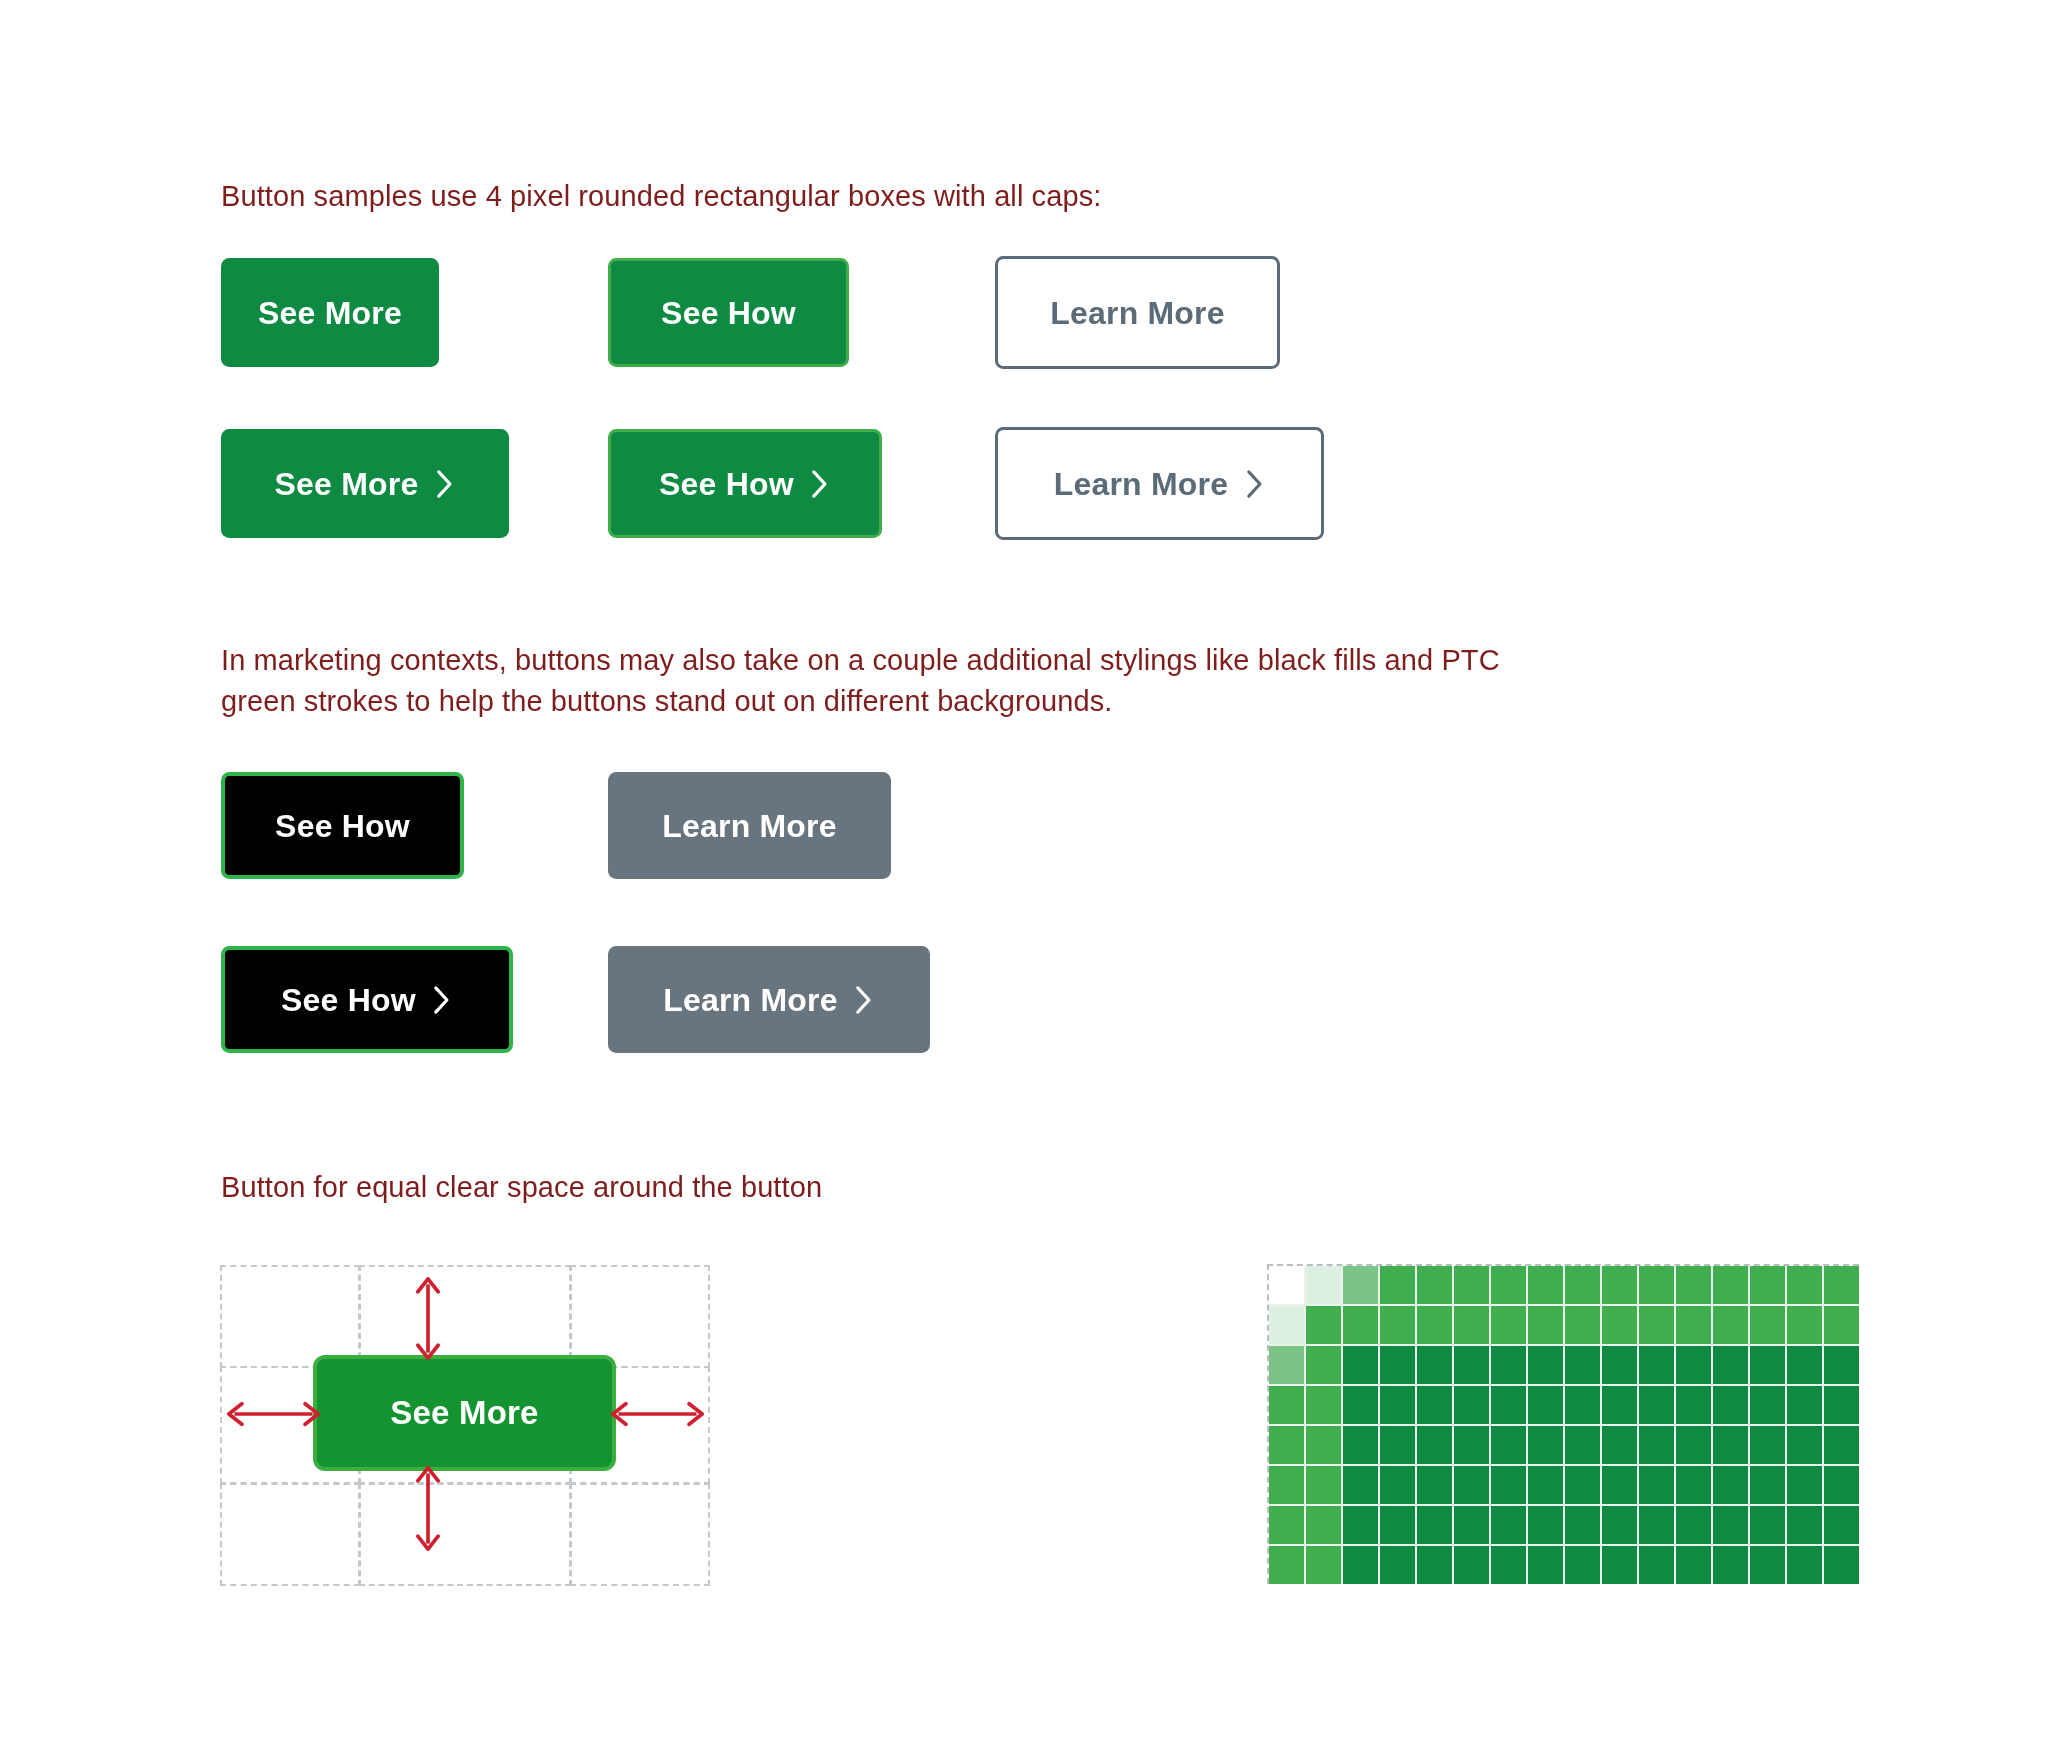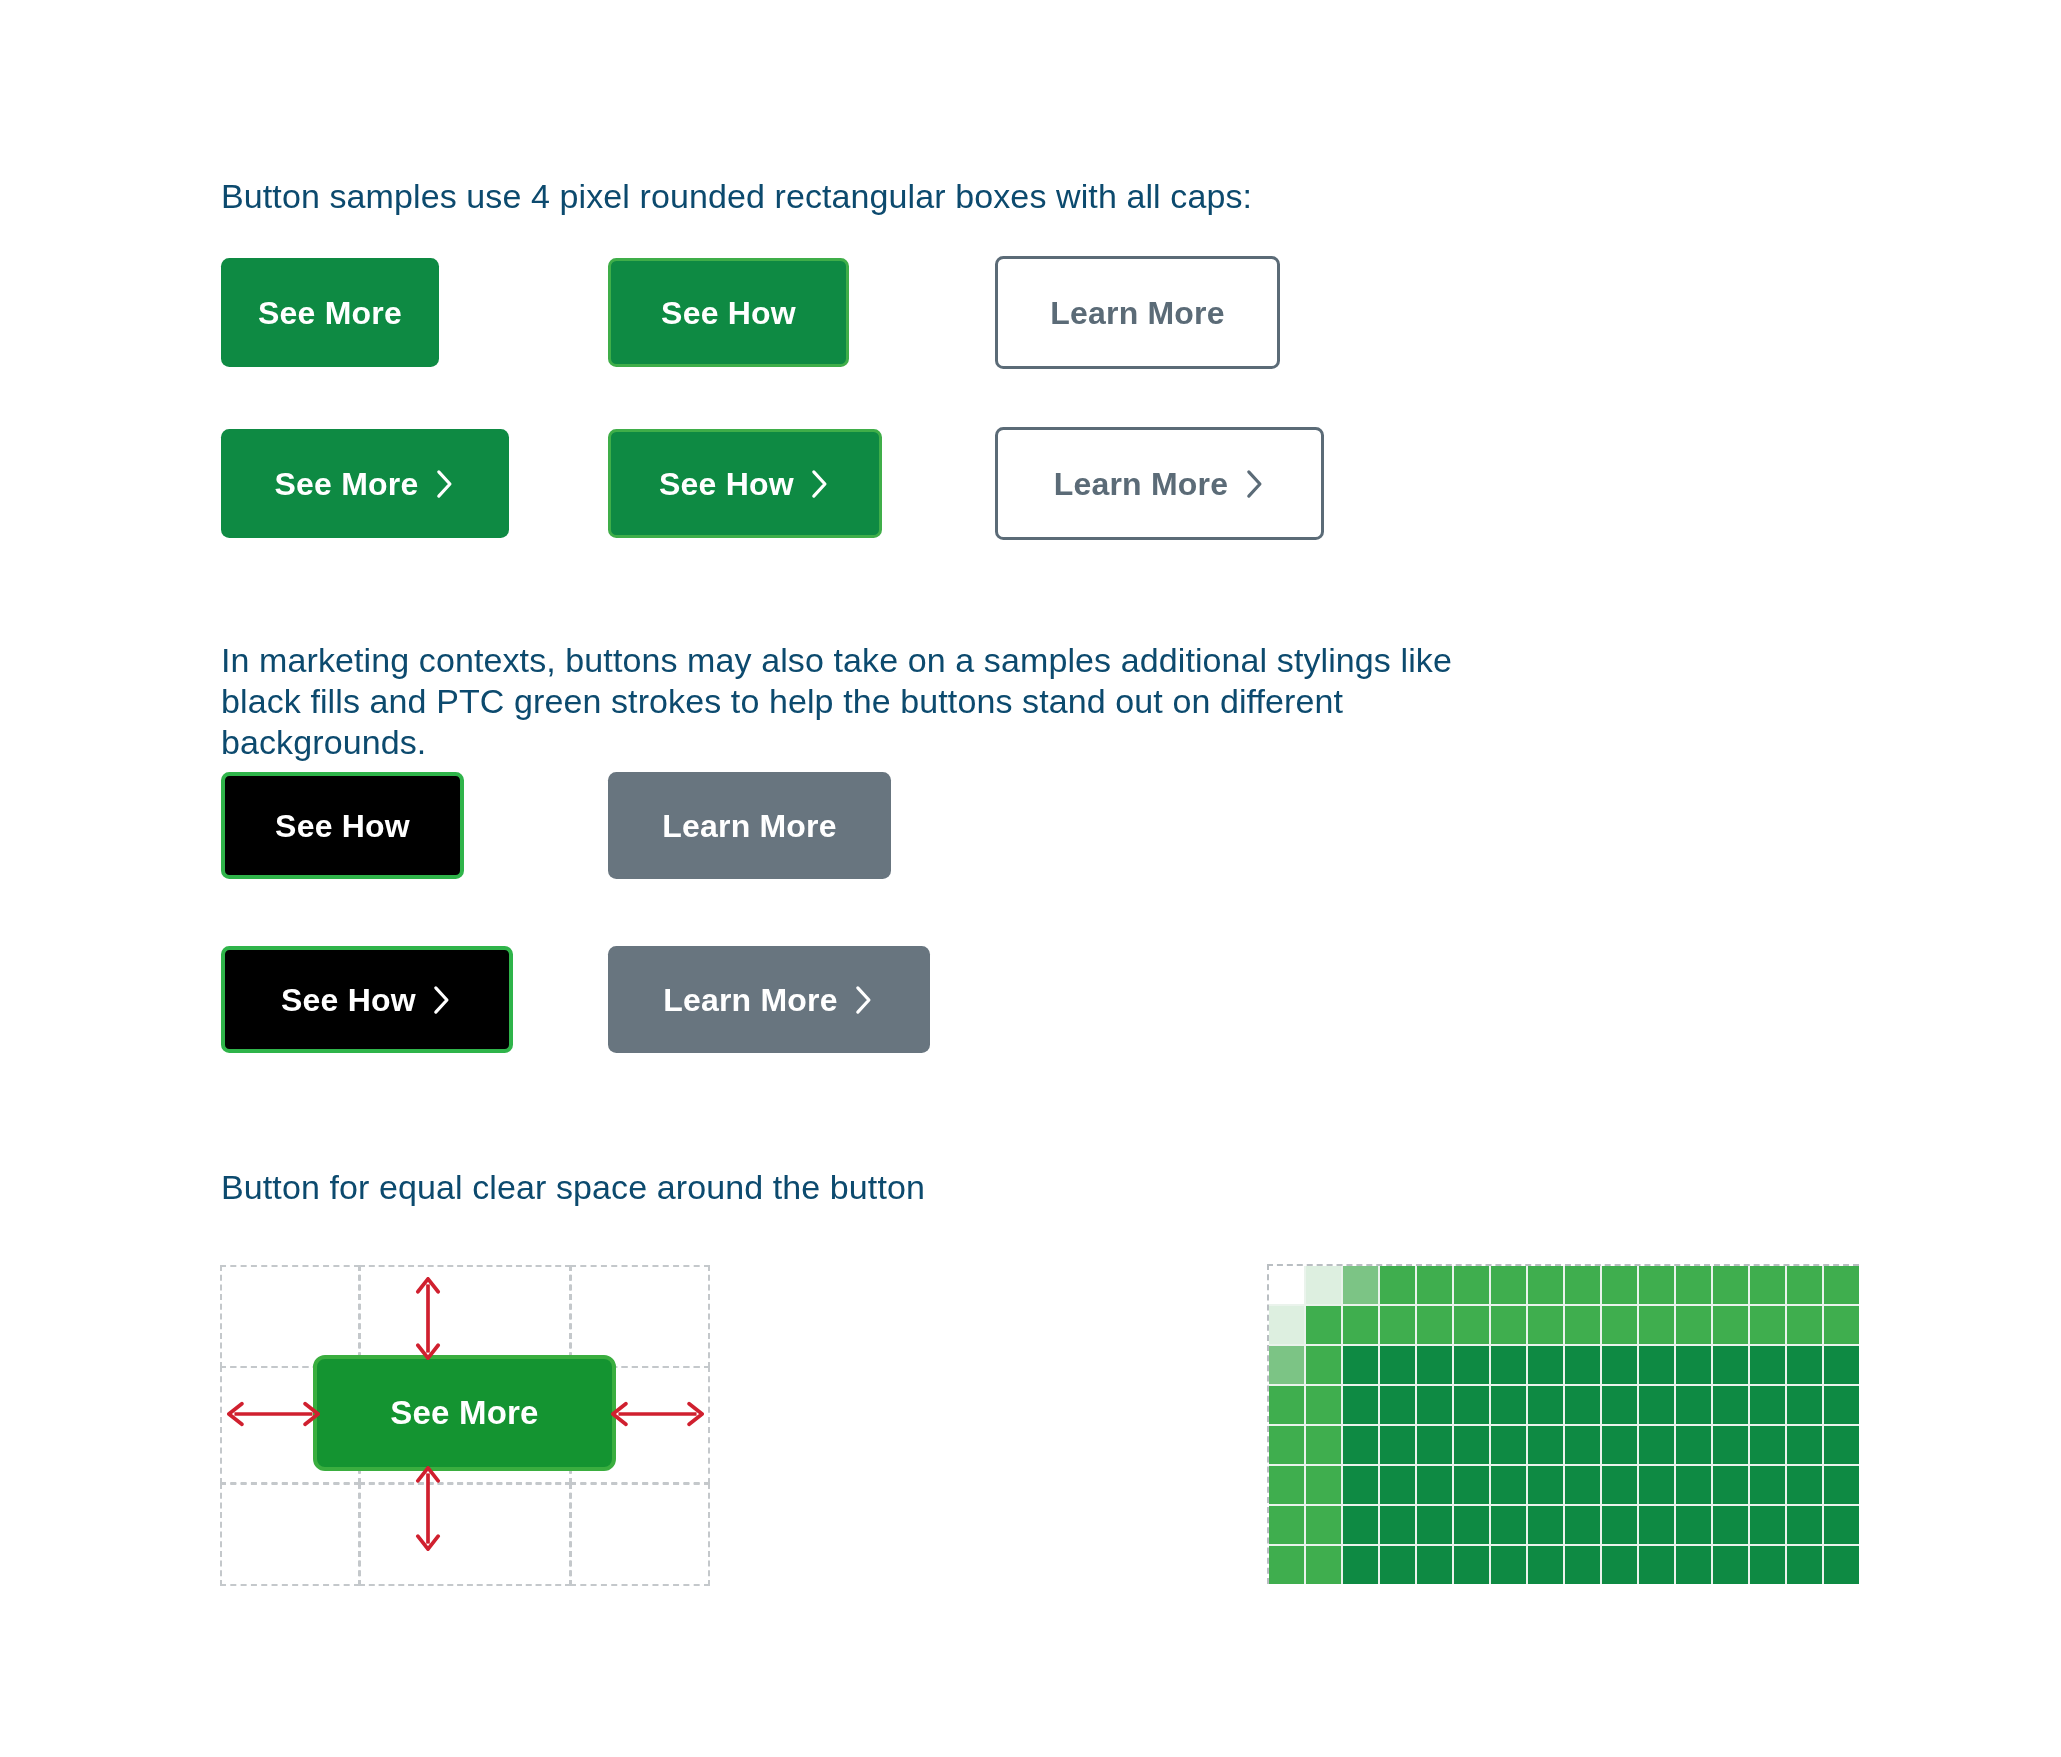--- a/index.html
+++ b/index.html
@@ -16,24 +16,24 @@
     width: 2062px;
     height: 1758px;
     background: #ffffff;
     overflow: hidden;
   }
 
   
   .caption {
     position: absolute;
     font-family: "Liberation Sans", sans-serif;
-    font-size: 34px;
+    font-size: 29px;
     font-weight: 400;
     line-height: 41px;
-    color: #0c4a6e;
+    color: #7f1d1d;
     letter-spacing: 0.1px;
     white-space: pre-line;
   }
 
   #caption-buttons  { left: 221px; top: 176px;  width: 1391px; }
   #caption-marketing{ left: 221px; top: 640px;  width: 1317px; }
   #caption-clearspace { left: 221px; top: 1167px; width: 761px; }
   #caption-pixelcorner{ left: 1267px; top: 1164px; width: 649px; }
 
   
@@ -210,21 +210,21 @@
 
   <div class="btn btn--outline" id="btn-learn-more-2">
     <span>Learn More</span>
     <span class="chev">
       <svg width="18.6" height="30" viewBox="0 0 20 32">
           <path d="M3 3 L15 16 L3 29" fill="none" stroke="#5B6B77" stroke-width="3.4" stroke-linecap="round" stroke-linejoin="round"></path>
         </svg>
     </span>
   </div>
 
-  <div class="caption" id="caption-marketing">In marketing contexts, buttons may also take on a samples additional stylings like black fills and PTC green strokes to help the buttons stand out on different backgrounds.</div>
+  <div class="caption" id="caption-marketing">In marketing contexts, buttons may also take on a couple additional stylings like black fills and PTC green strokes to help the buttons stand out on different backgrounds.</div>
 
   <div class="btn btn--black" id="btn-mkt-see-how-1">
     <span>See How</span>
   </div>
 
   <div class="btn btn--gray" id="btn-mkt-learn-more-1">
     <span>Learn More</span>
   </div>
 
   <div class="btn btn--black" id="btn-mkt-see-how-2">

